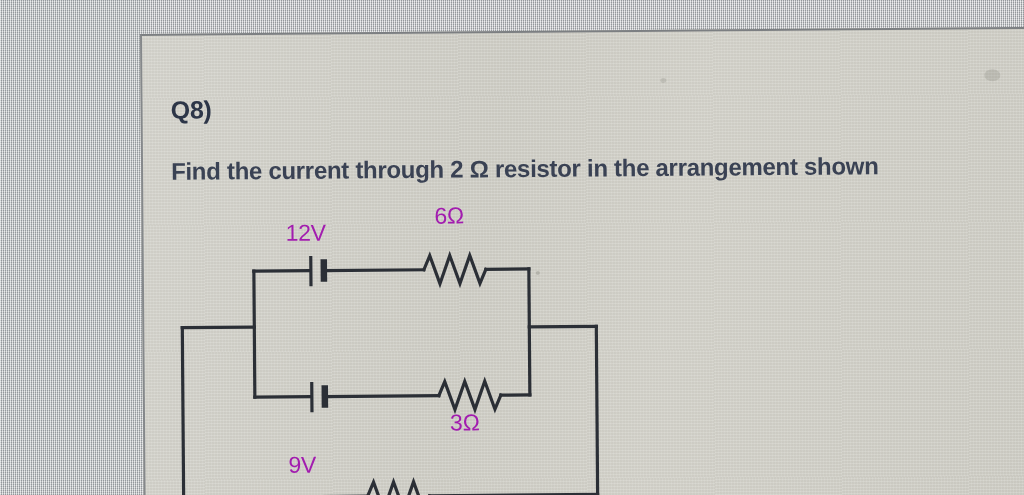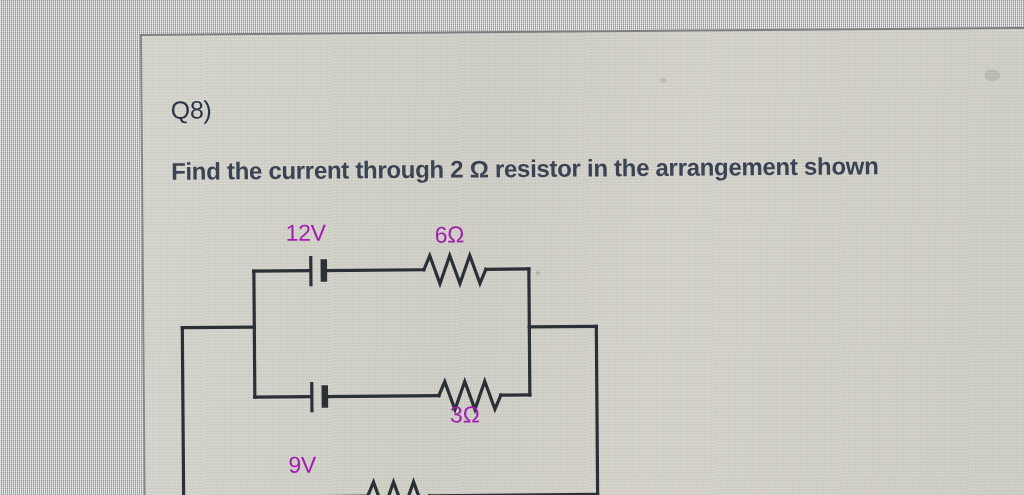--- a/index.html
+++ b/index.html
@@ -75,21 +75,21 @@
     inset: 0;
     z-index: 3;
   }
 
   
   .q-label {
     position: absolute;
     left: 28px;
     top: 60px;
     font-size: 25px;
-    font-weight: normal;
+    font-weight: bold;
     color: #2d3648;
     letter-spacing: -0.2px;
   }
   .q-text {
     position: absolute;
     left: 28px;
     top: 122px;
     font-size: 24px;
     font-weight: bold;
     color: #3a4254;
@@ -108,23 +108,23 @@
   .circuit svg { display: block; }
 
   .lbl {
     position: absolute;
     font-size: 23px;
     color: #a21caf;
     letter-spacing: -0.2px;
     white-space: nowrap;
   }
   .lbl-12v { left: 142px;  top: 45px; }
-  .lbl-6r  { left: 291px;  top: 48px; }
+  .lbl-6r  { left: 291px;  top: 29px; }
   .lbl-9v  { left: 143px;  top: 236px; margin-top: 41px; }
-  .lbl-3r  { left: 305px;  top: 228px; }
+  .lbl-3r  { left: 305px;  top: 236px; }
 
   
   .speck {
     position: absolute;
     border-radius: 50%;
     background: rgba(120,118,110,0.22);
     pointer-events: none;
   }
 </style>
 </head>

